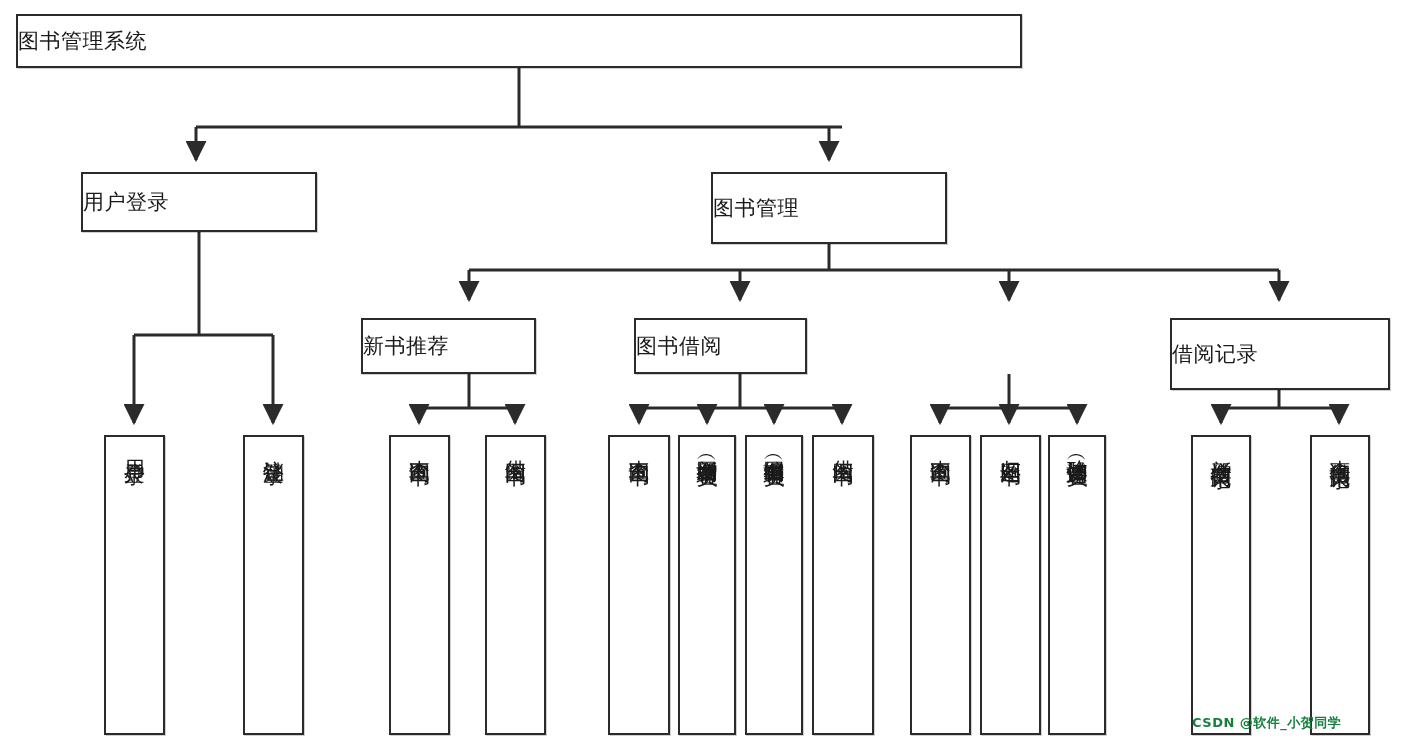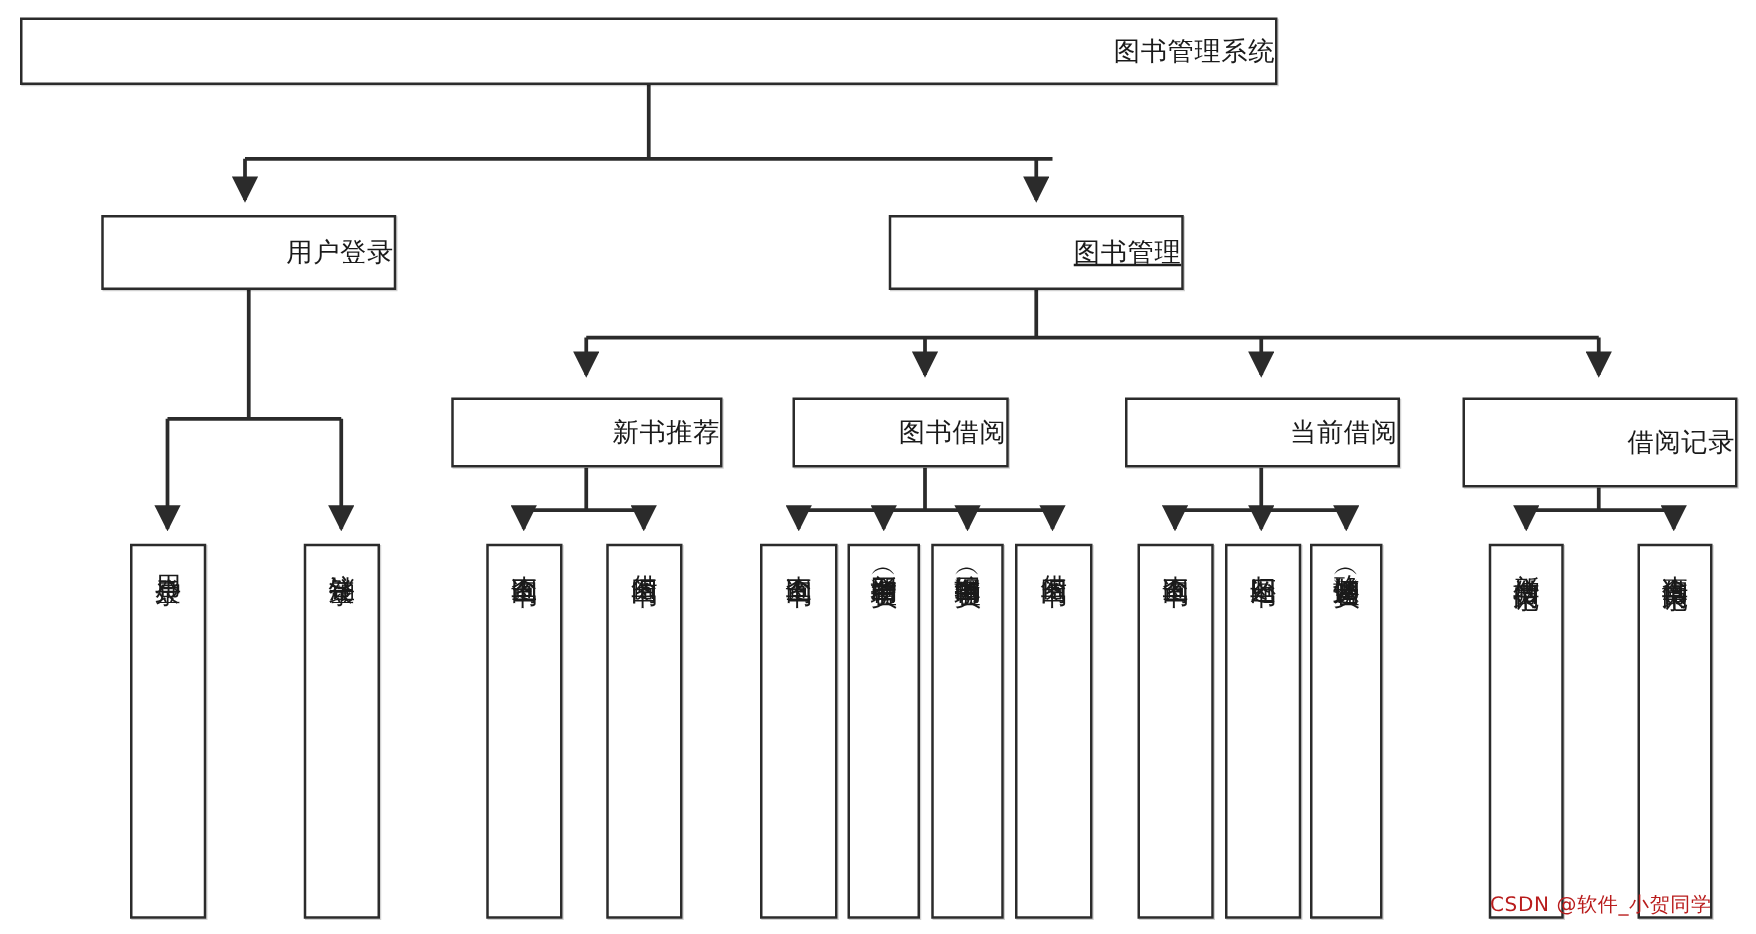--- a/index.html
+++ b/index.html
@@ -27,21 +27,21 @@
     height: 747px;
     pointer-events: none;
   }
   .node {
     position: absolute;
     box-sizing: border-box;
     background: #ffffff;
     border: 2px solid #2b2b2b;
     display: flex;
     align-items: center;
-    justify-content: flex-end;
+    justify-content: flex-start;
     box-shadow: 1px 1px 0 rgba(0,0,0,0.18);
   }
   .node .label {
     font-size: 21px;
     line-height: 1.18;
     letter-spacing: 0.5px;
     color: #1a1a1a;
     text-align: center;
     white-space: nowrap;
   }
@@ -57,25 +57,26 @@
     letter-spacing: 2px;
     white-space: nowrap;
     text-align: center;
     margin: 0 auto;
   }
   .node.vertical.tall-text .label {
     letter-spacing: 1px;
   }
   .watermark {
     position: absolute;
-    font-size: 16px;
-    color: #b91c1c;
+    font-size: 13px;
+    color: #15803d;
     letter-spacing: 0.5px;
     white-space: nowrap;
     user-select: none;
+    font-weight: bold;
   }
 </style>
 </head>
 <body>
 
 <div id="canvas">
 
   <svg class="wires" viewBox="0 0 1405 747">
     <defs>
       <marker id="arrow" viewBox="0 0 10 10" refX="9" refY="5" markerWidth="7" markerHeight="7" orient="auto-start-reverse">
@@ -127,33 +128,30 @@
     </g>
   </svg>
 
   <div class="node" style="left:16px; top:14px; width:1006px; height:54px;">
     <span class="label">图书管理系统</span>
   </div>
 
   <div class="node" style="left:81px; top:172px; width:236px; height:60px;">
     <span class="label">用户登录</span>
   </div>
-  <div class="node" style="left:711px; top:172px; width:236px; height:60px;text-decoration:underline;">
+  <div class="node" style="left:711px; top:172px; width:236px; height:72px;">
     <span class="label">图书管理</span>
   </div>
 
-  <div class="node" style="left:361px; top:318px; width:217px; height:56px;padding-left:28px;">
+  <div class="node" style="left:361px; top:318px; width:175px; height:56px;">
     <span class="label">新书推荐</span>
   </div>
   <div class="node" style="left:634px; top:318px; width:173px; height:56px;">
     <span class="label">图书借阅</span>
   </div>
-  <div class="node" style="left:900px; top:318px; width:220px; height:56px;">
-    <span class="label">当前借阅</span>
-  </div>
   <div class="node" style="left:1170px; top:318px; width:220px; height:72px;">
     <span class="label">借阅记录</span>
   </div>
 
   <div class="node vertical" style="left:104px; top:435px; width:61px; height:300px;">
     <span class="label">用户登录</span>
   </div>
   <div class="node vertical" style="left:243px; top:435px; width:61px; height:300px;">
     <span class="label">注销登录</span>
   </div>

